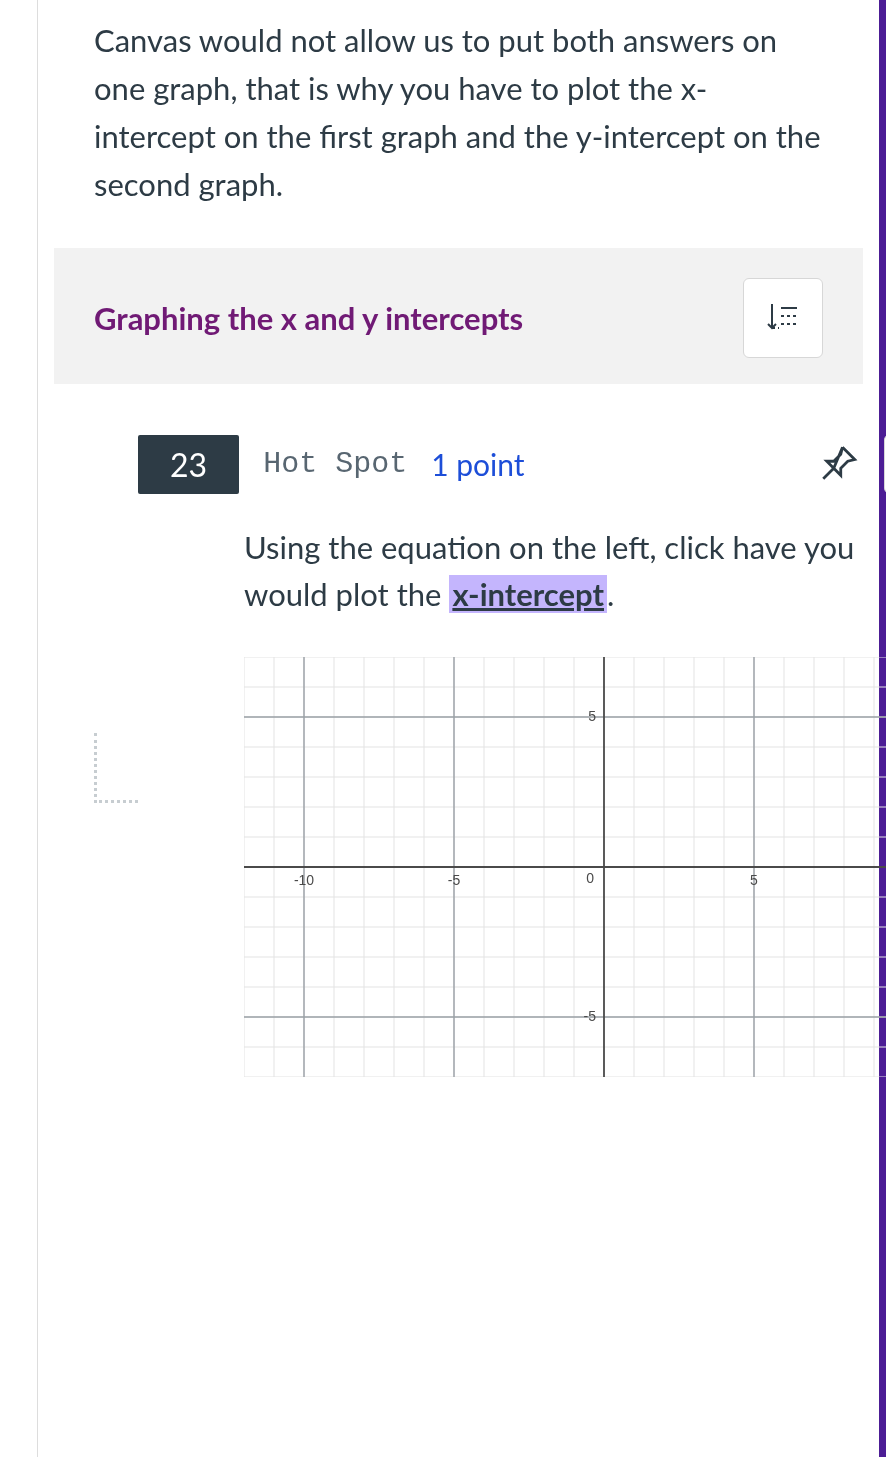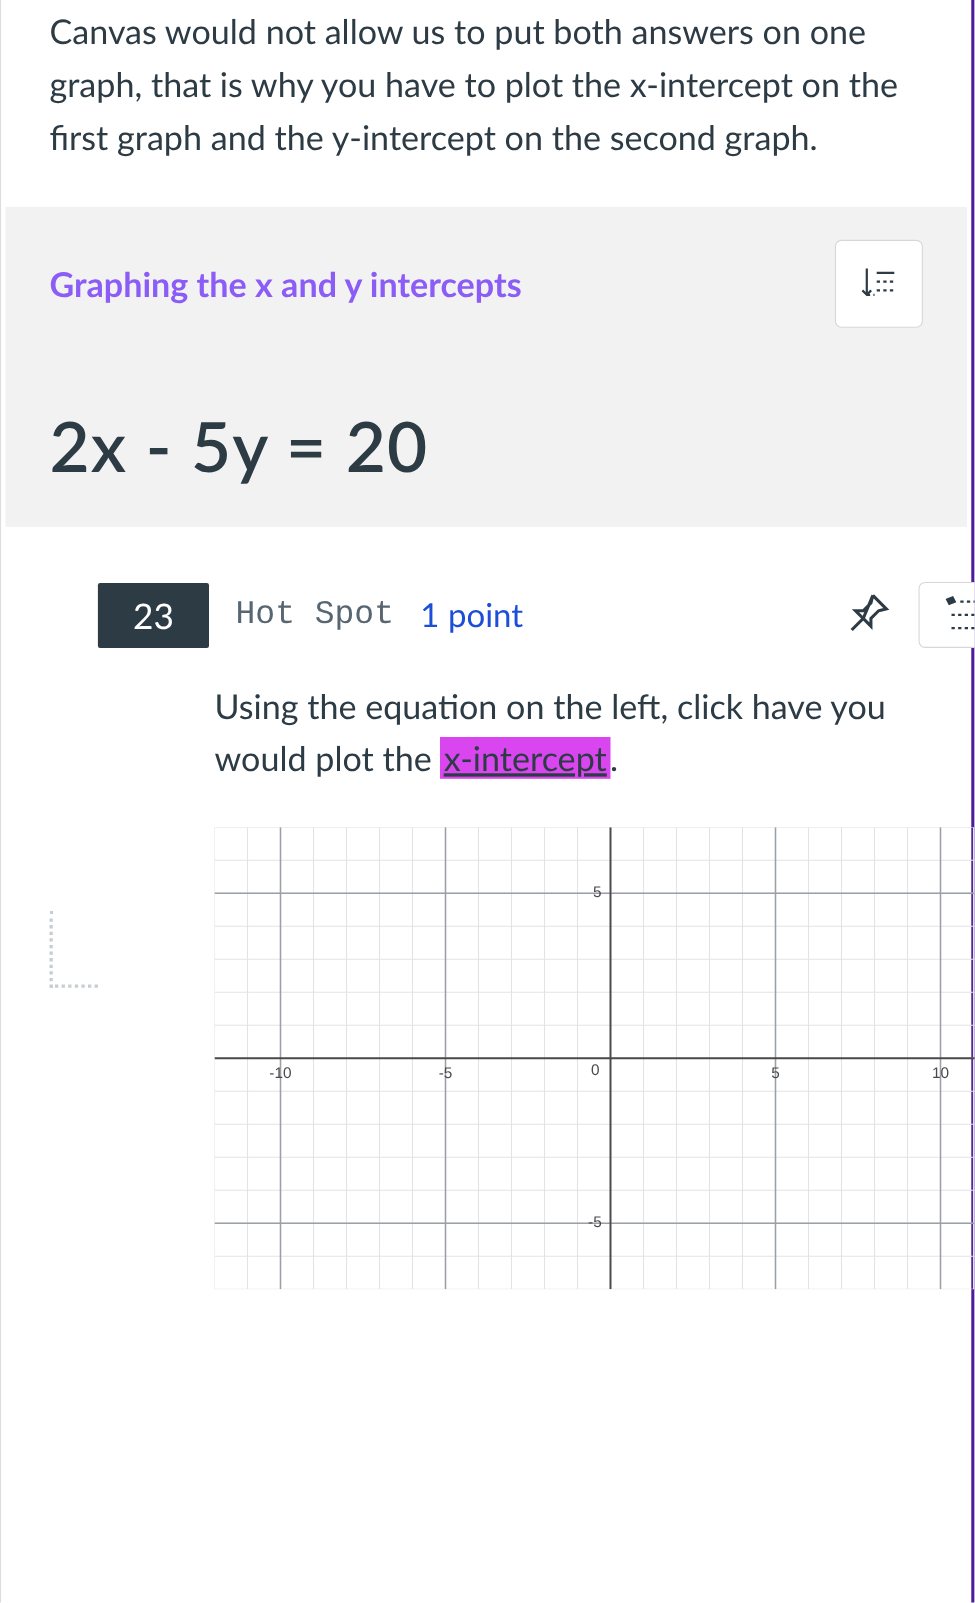--- a/index.html
+++ b/index.html
@@ -4,23 +4,24 @@
 <style>
   * { box-sizing: border-box; margin: 0; padding: 0; }
   body {
     font-family: "Lato", "Helvetica Neue", Arial, sans-serif;
     color: #2D3B45;
     background: #fff;
     width: 886px;
   }
   .frame {
     border-left: 1px solid #ddd;
-    border-right: 3px solid #4c1d95;
+    border-right: 7px solid #4c1d95;
     min-height: 1457px;
-    padding: 4px;
+    padding: 16px;
+    margin-left: 37px;
   }
   .intro {
     padding: 0 40px 40px 40px;
     font-size: 31px;
     line-height: 1.55;
     color: #2D3B45;
   }
   .stimulus {
     background: #F2F2F2;
     padding: 30px 40px 26px 40px;
@@ -29,21 +30,21 @@
     gap: 30px;
   }
   .stimulus-row {
     display: flex;
     justify-content: space-between;
     align-items: center;
   }
   .stimulus-title {
     font-size: 31px;
     font-weight: 700;
-    color: #8b5cf6;
+    color: #701a75;
   }
   .square-btn {
     width: 80px;
     height: 80px;
     border: 1px solid #d7d7d7;
     border-radius: 6px;
     background: #fff;
     display: flex;
     align-items: center;
     justify-content: center;
@@ -92,22 +93,22 @@
   .q-header-spacer { flex:1; }
   .pin { color:#2D3B45; }
   .q-body {
     padding-left: 106px;
     padding-right: 30px;
     font-size: 31px;
     line-height: 1.5;
     color: #2D3B45;
   }
   .hl {
-    background: #d946ef;
-    font-weight: 400;
+    background: #c4b5fd;
+    font-weight: 700;
     text-decoration: underline;
     padding: 0 3px;
   }
   .chart-wrap {
     padding-left: 106px;
     margin-top: 40px;
   }
   .chart {
     width: 720px;
     height: 420px;
@@ -129,21 +130,20 @@
         <svg width="40" height="40" viewBox="0 0 40 40" fill="none" stroke="#2D3B45" stroke-width="2">
           <path d="M9 6 L9 30"></path>
           <path d="M9 30 L16 30" stroke-dasharray="3 3"></path>
           <path d="M5 26 L9 30 L13 26" fill="none"></path>
           <path d="M18 10 L34 10"></path>
           <path d="M18 18 L34 18" stroke-dasharray="3 3"></path>
           <path d="M18 26 L34 26" stroke-dasharray="3 3"></path>
         </svg>
       </button>
     </div>
-    <div class="equation">2x - 5y = 20</div>
   </div>
 
   <div class="q-area">
     <div class="drag-col">
       <div class="drag-handle"></div>
     </div>
     <div class="q-main">
       <div class="q-header">
         <div class="q-num">23</div>
         <div class="q-type">Hot Spot</div>

